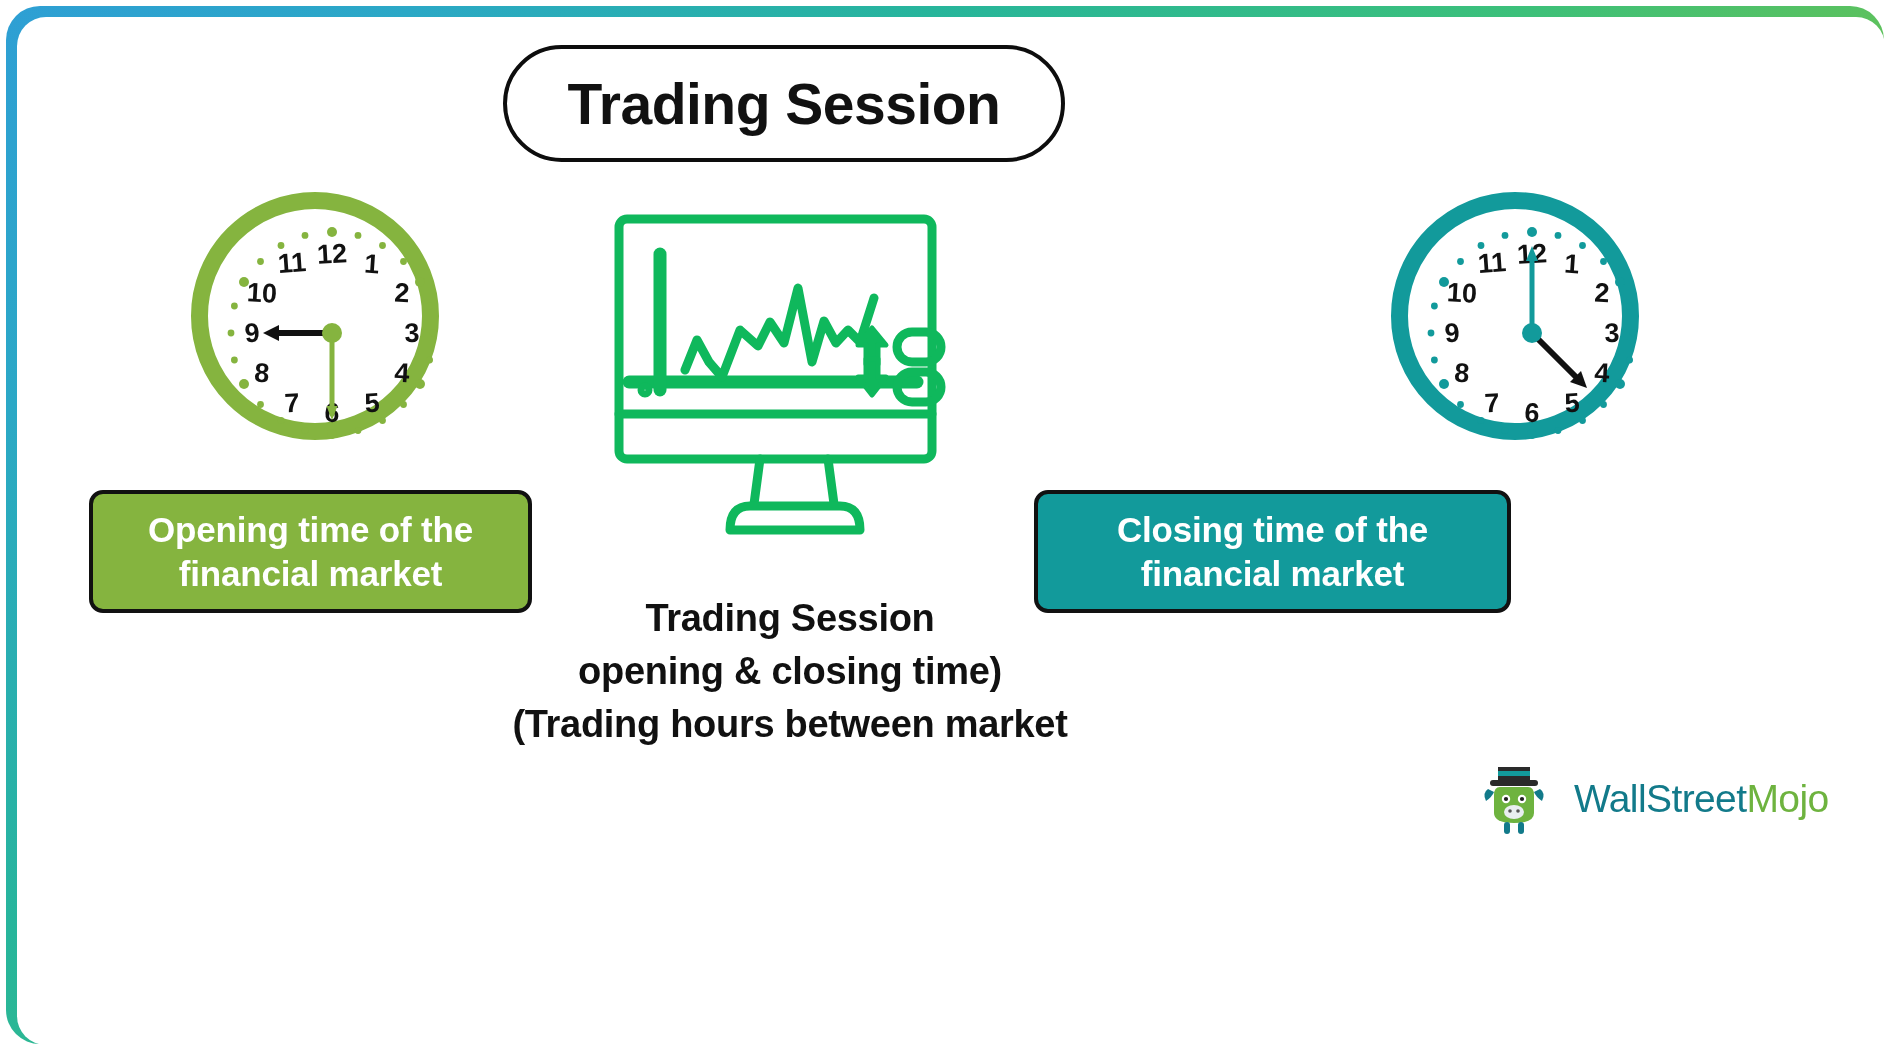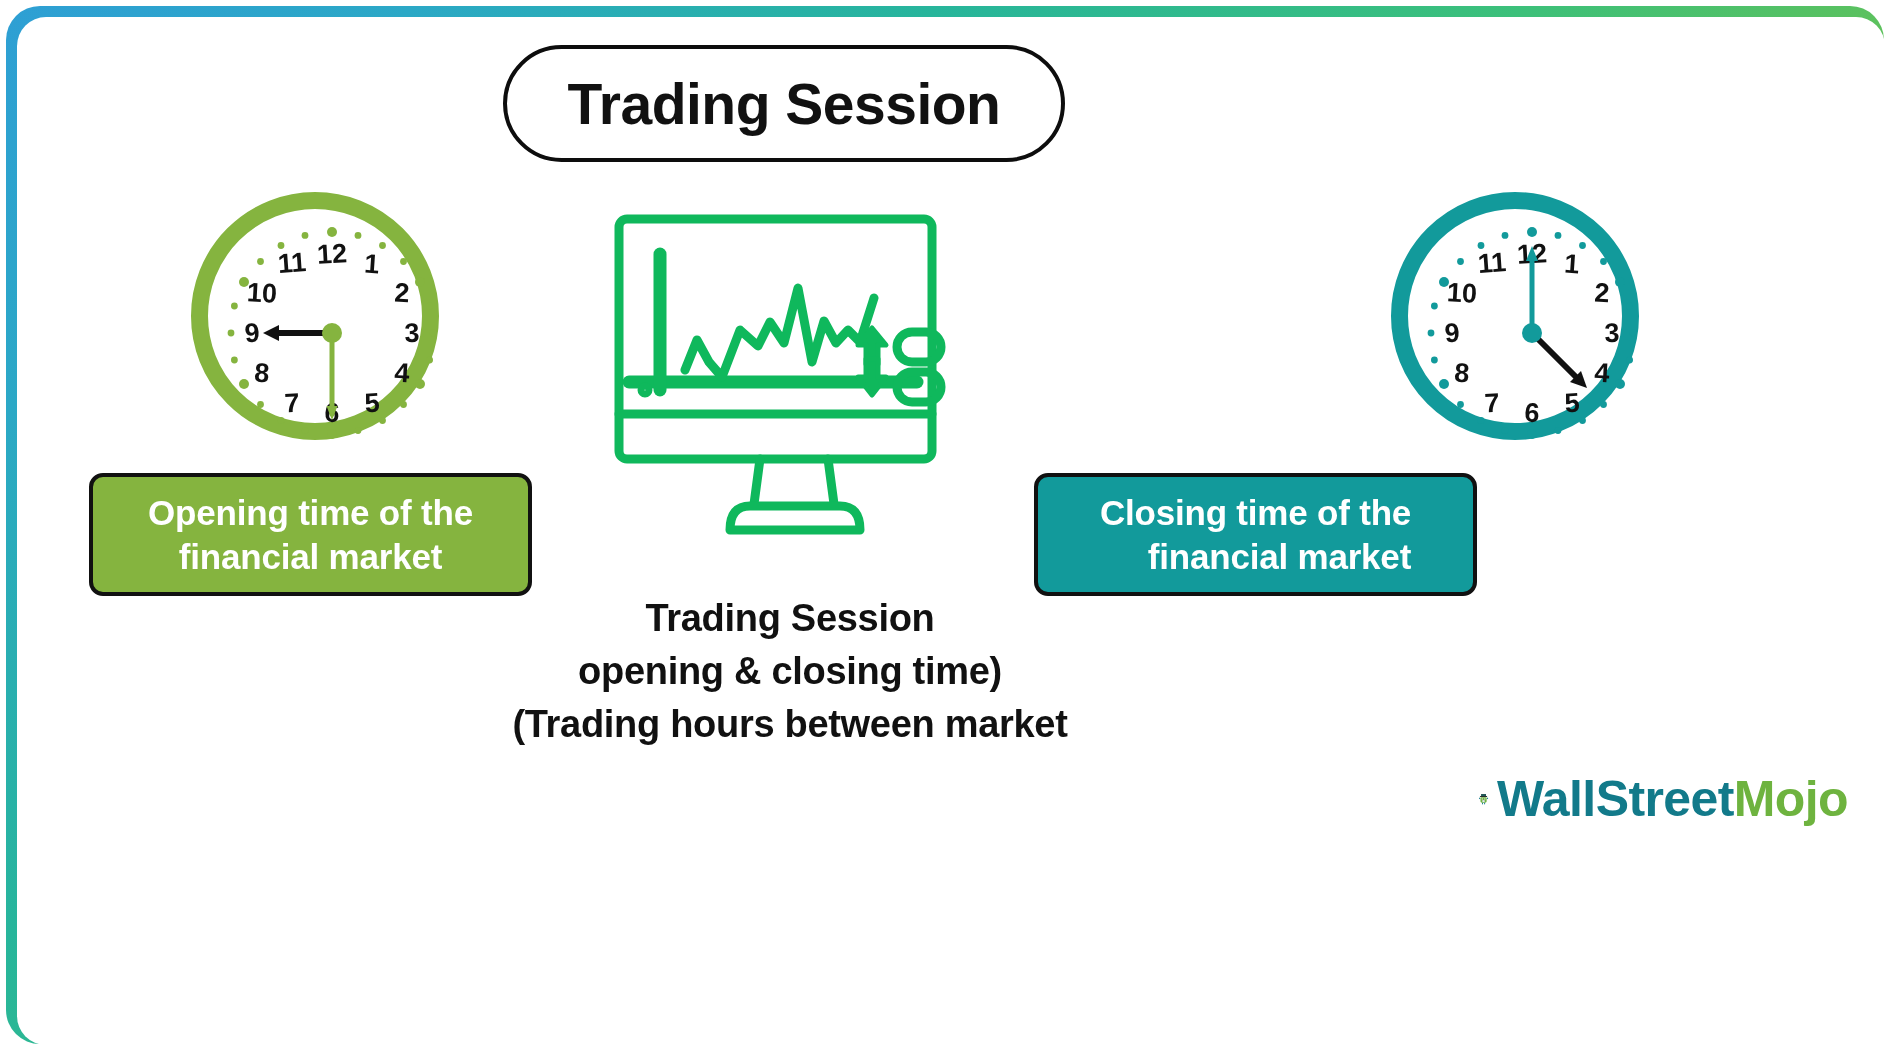--- a/index.html
+++ b/index.html
@@ -95,36 +95,36 @@
   .label-box {
     position: absolute;
     border: 4px solid #111111;
     border-radius: 14px;
     box-sizing: border-box;
     display: flex;
     align-items: center;
     justify-content: center;
     text-align: center;
     padding: 6px 16px;
+    margin-top: 17px;
   }
   .label-box span {
     color: #ffffff;
     font-size: 35px;
     font-weight: bold;
     line-height: 1.25;
     letter-spacing: -0.2px;
   }
   .label-box.opening {
     left: 89px;  top: 473px; width: 443px; height: 123px;
     background: #85b43f;
   }
   .label-box.closing {
-    left: 1034px; top: 473px; width: 443px; height: 123px;
+    left: 1034px; top: 473px; width: 477px; height: 123px;
     background: #129a9b;
-    text-align: right;
   }
 
   
   .caption {
     position: absolute;
     left: 390px;
     top: 592px;
     width: 800px;
     text-align: center;
     font-size: 38px;
@@ -138,24 +138,24 @@
   .logo {
     position: absolute;
     left: 1478px;
     top: 760px;
     width: 370px;
     height: 78px;
     display: flex;
     align-items: center;
   }
   .logo-text {
-    font-size: 50px;
-    font-weight: bold;
+    font-size: 39px;
+    font-weight: normal;
     letter-spacing: -0.6px;
-    margin-left: 8px;
+    margin-left: 24px;
     white-space: nowrap;
   }
   .logo-text .ws { color: #127a8a; }
   .logo-text .mojo { color: #6eb33f; }
 </style>
 </head>
 <body>
 
 <div id="stage">
 

